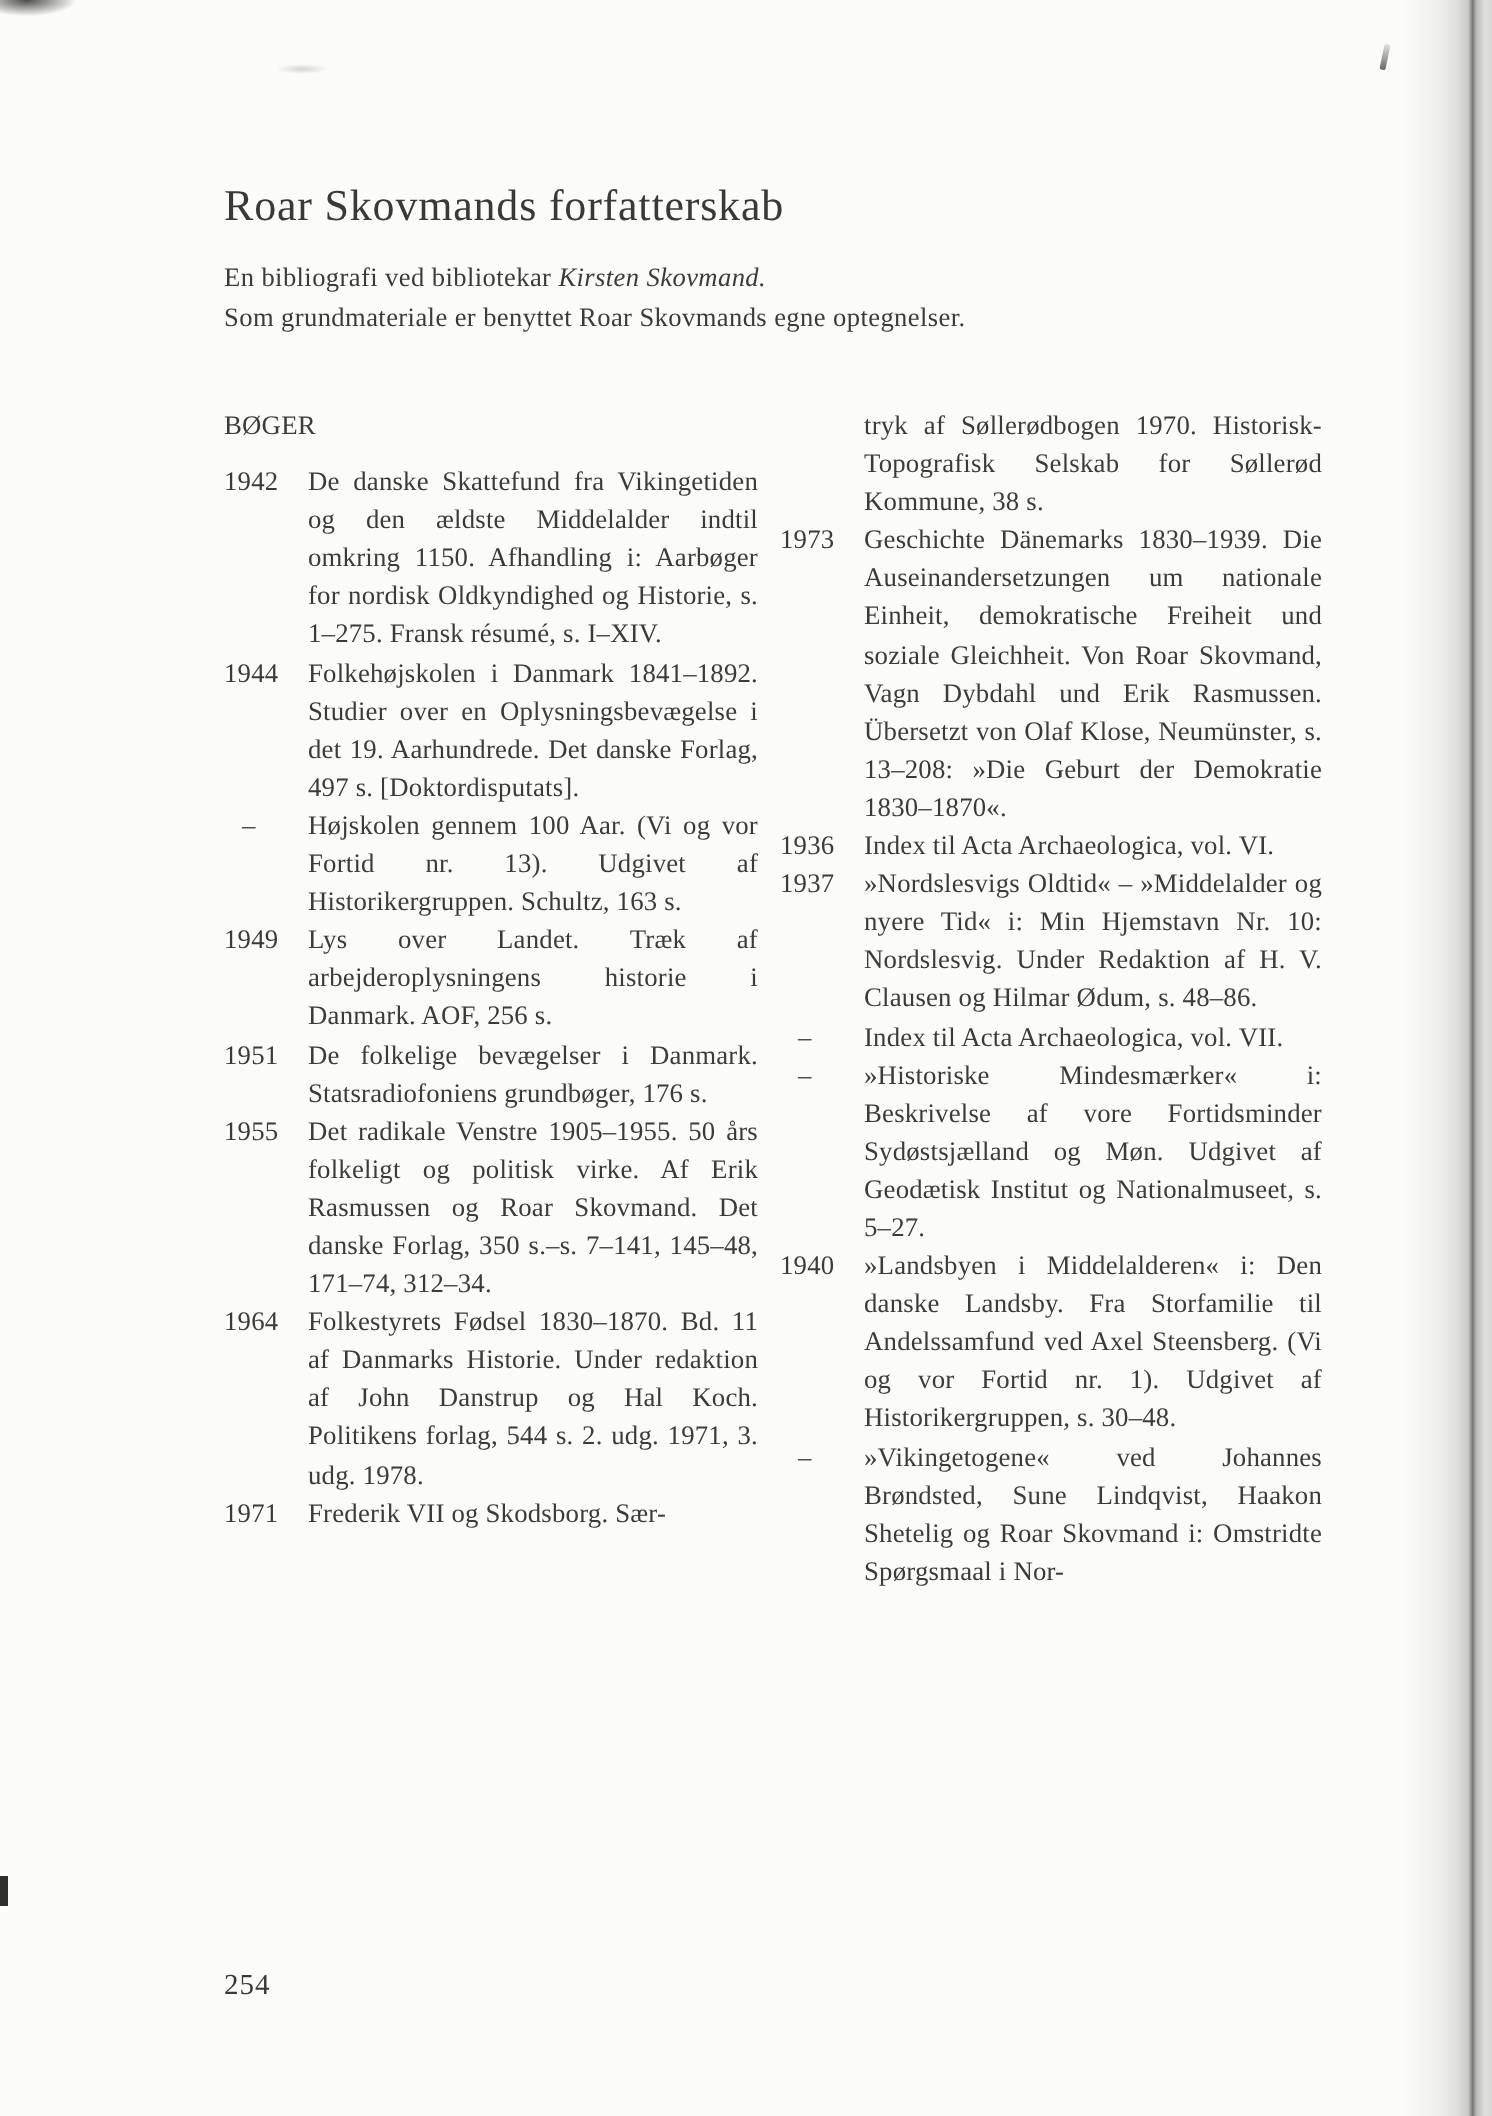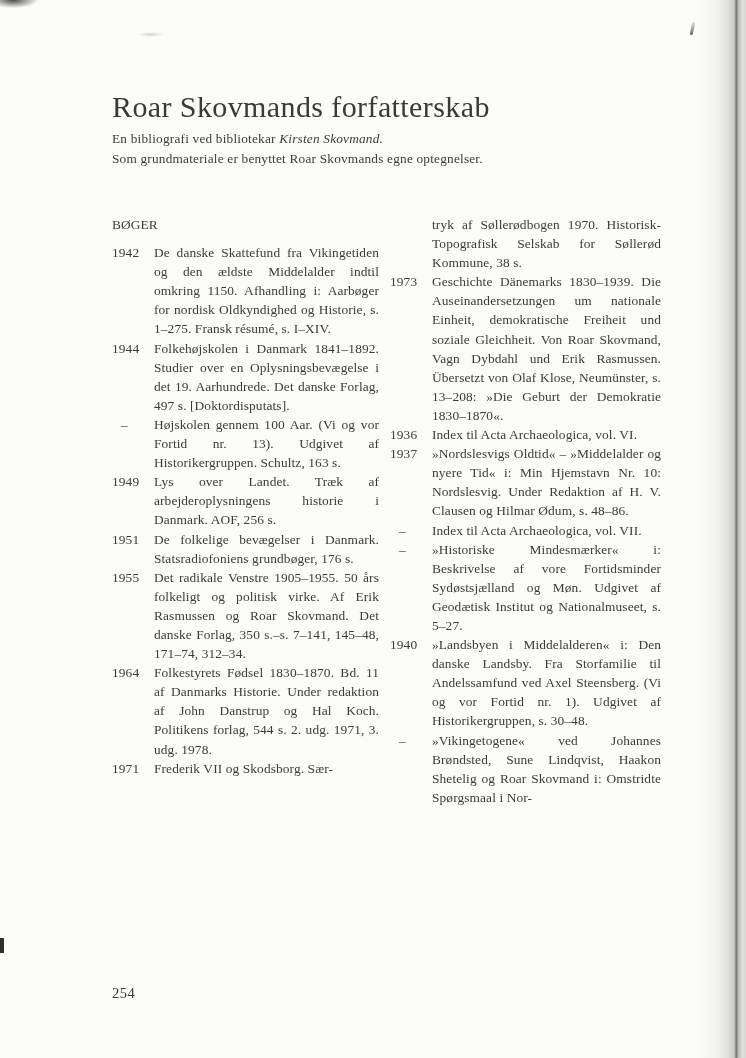--- a/index.html
+++ b/index.html
@@ -33,30 +33,30 @@
     position:absolute; left:691px; top:22px; width:3px; height:13px;
     background:linear-gradient(to bottom, rgba(70,70,66,0.15), rgba(70,70,66,0.8));
     transform:rotate(12deg); border-radius:1px;
   }
   .left-mark {
     position:absolute; left:0; top:938px; width:4px; height:15px;
     background:#2f2f2c;
   }
   .title {
     position:absolute; left:112px; top:90px; margin:0;
-    font-size:30px; font-weight:normal; letter-spacing:0.4px;
+    font-size:22px; font-weight:normal; letter-spacing:0.4px;
     color:#3a3936; white-space:nowrap;
   }
   .intro {
     position:absolute; left:112px; top:129px; margin:0;
     font-size:13.3px; line-height:19.6px; letter-spacing:0.2px;
   }
   .intro em { font-style:italic;margin-top:25px; }
   .col {
-    position:absolute; top:215px;
+    position:absolute; top:203px;
     font-size:13.4px; line-height:19.1px;
     text-align:justify; letter-spacing:0.1px;
   }
   .col-left  { left:112px; width:267px; }
   .col-right { left:390px; width:271px; }
   .heading { margin:0 0 9px 0; text-align:left; }
   .heading.gap-before { margin-top:41px; }
   .entry { position:relative; padding-left:42px; margin:0; }
   .entry .year { position:absolute; left:0; top:0; }
   .entry .year.dash { left:9px; }

